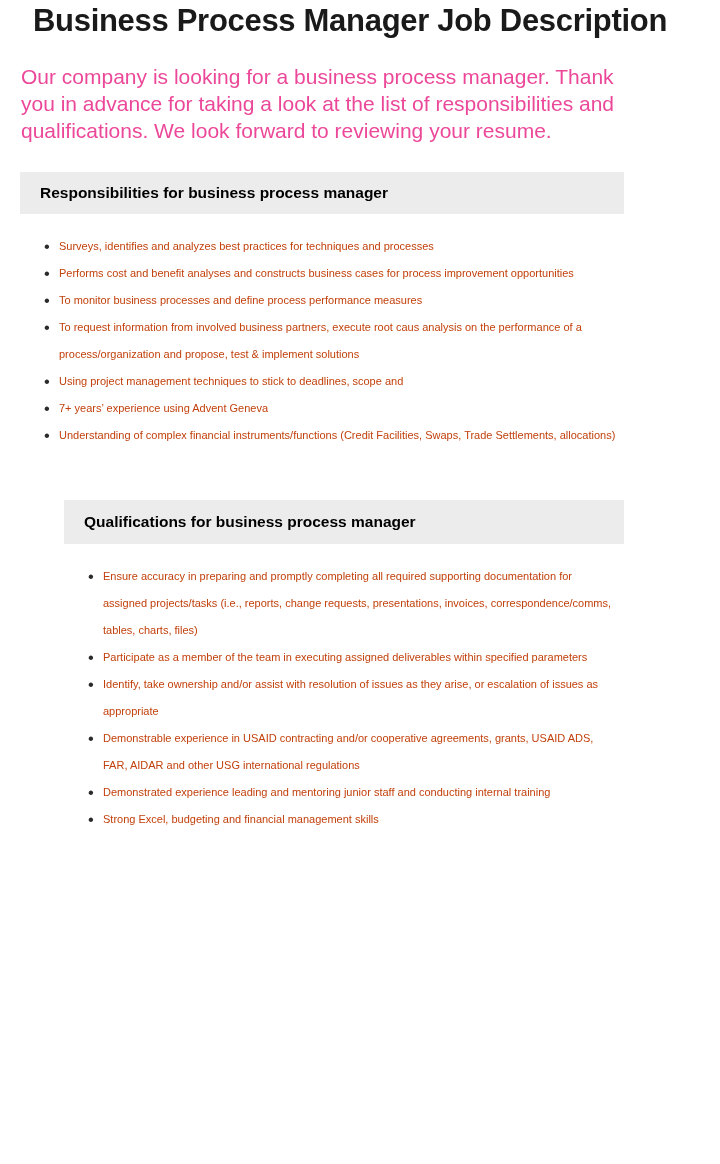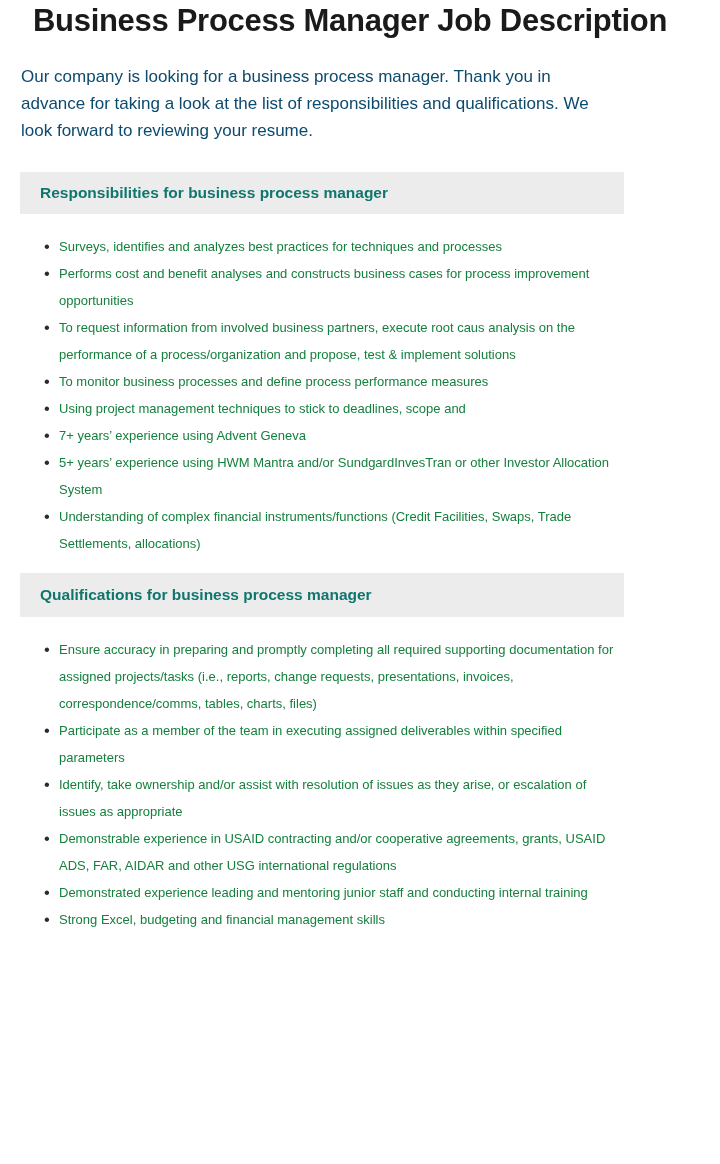--- a/index.html
+++ b/index.html
@@ -26,89 +26,89 @@
     font-size: 31px;
     line-height: 42px;
     font-weight: bold;
     letter-spacing: -0.3px;
     color: #1a1a1a;
     white-space: nowrap;
   }
   .intro {
     margin: 21px 0 0 0;
     padding: 0 30px 0 21px;
-    font-size: 17px;
+    font-size: 21px;
     line-height: 27px;
-    color: #0c4a6e;
+    color: #ec4899;
   }
   .section {
     margin-top: 28px;
   }
   .section-header {
     margin: 0 25px 0 20px;
     background: #ececec;
     padding: 11px 0 12px 20px;
     font-size: 15.5px;
     line-height: 19px;
     font-weight: bold;
-    color: #0f766e;
+    color: #000000;
   }
   .bullet-list {
     list-style: none;
     margin: 0;
     padding: 0;
   }
   .section-body {
     padding: 19px 30px 0 0;
   }
   .bullet-item {
     position: relative;
     margin: 0 0 0 0;
     padding: 0 0 0 59px;
-    font-size: 13px;
+    font-size: 11px;
     line-height: 27px;
-    color: #15803d;
+    color: #c2410c;
   }
   .bullet-item::before {
     content: "\2022";
     position: absolute;
     left: 44px;
     top: 0;
     font-size: 16.5px;
     line-height: 27px;
     color: #2b2b2b;
   }
   .section-qualifications .section-header {
     padding-top: 12px;
     padding-bottom: 13px;
   }
   .section-qualifications {
-    margin-top: 16px;
+    margin-top: 51px;
+    padding-left: 44px;
   }
 </style>
 </head>
 <body>
 
 <div class="page">
 
   <h1 class="doc-title">Business Process Manager Job Description</h1>
 
   <p class="intro">Our company is looking for a business process manager. Thank you in advance for taking a look at the list of responsibilities and qualifications. We look forward to reviewing your resume.</p>
 
   <section class="section section-responsibilities">
     <div class="section-header">Responsibilities for business process manager</div>
     <div class="section-body">
       <ul class="bullet-list">
         <li class="bullet-item">Surveys, identifies and analyzes best practices for techniques and processes</li>
         <li class="bullet-item">Performs cost and benefit analyses and constructs business cases for process improvement opportunities</li>
+        <li class="bullet-item">To monitor business processes and define process performance measures</li>
         <li class="bullet-item">To request information from involved business partners, execute root caus analysis on the performance of a process/organization and propose, test &amp; implement solutions</li>
-        <li class="bullet-item">To monitor business processes and define process performance measures</li>
         <li class="bullet-item">Using project management techniques to stick to deadlines, scope and</li>
         <li class="bullet-item">7+ years’ experience using Advent Geneva</li>
-        <li class="bullet-item">5+ years’ experience using HWM Mantra and/or SundgardInvesTran or other Investor Allocation System</li>
         <li class="bullet-item">Understanding of complex financial instruments/functions (Credit Facilities, Swaps, Trade Settlements, allocations)</li>
       </ul>
     </div>
   </section>
 
   <section class="section section-qualifications">
     <div class="section-header">Qualifications for business process manager</div>
     <div class="section-body">
       <ul class="bullet-list">
         <li class="bullet-item">Ensure accuracy in preparing and promptly completing all required supporting documentation for assigned projects/tasks (i.e., reports, change requests, presentations, invoices, correspondence/comms, tables, charts, files)</li>

